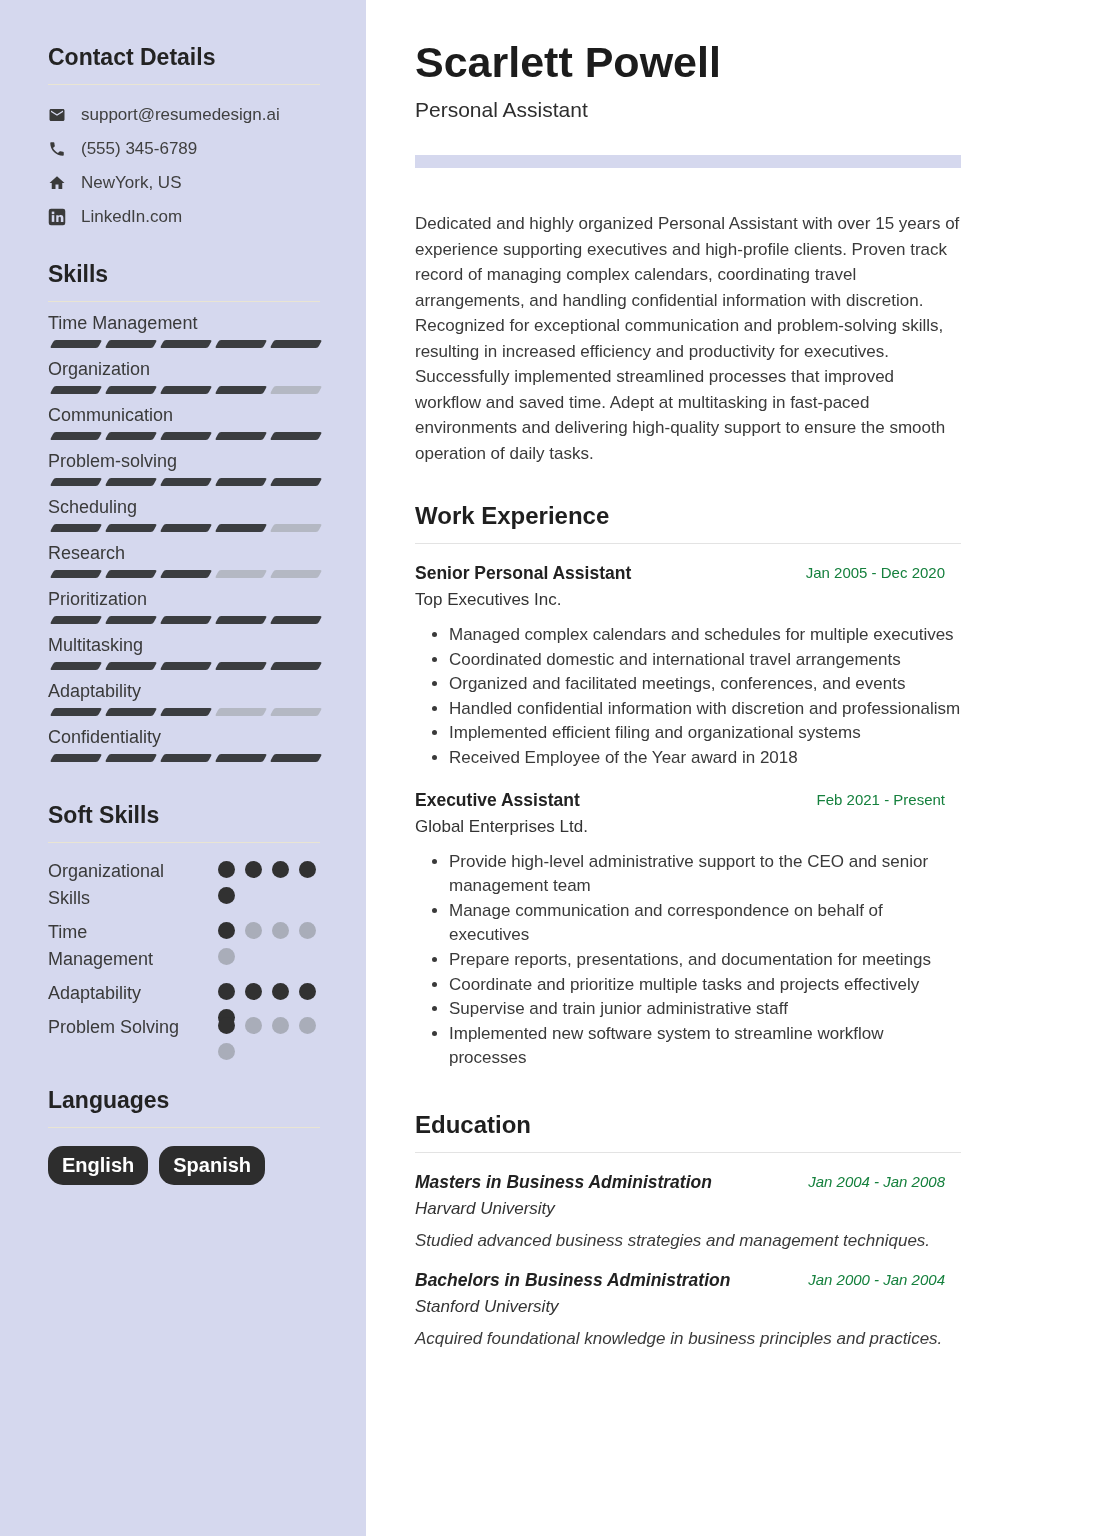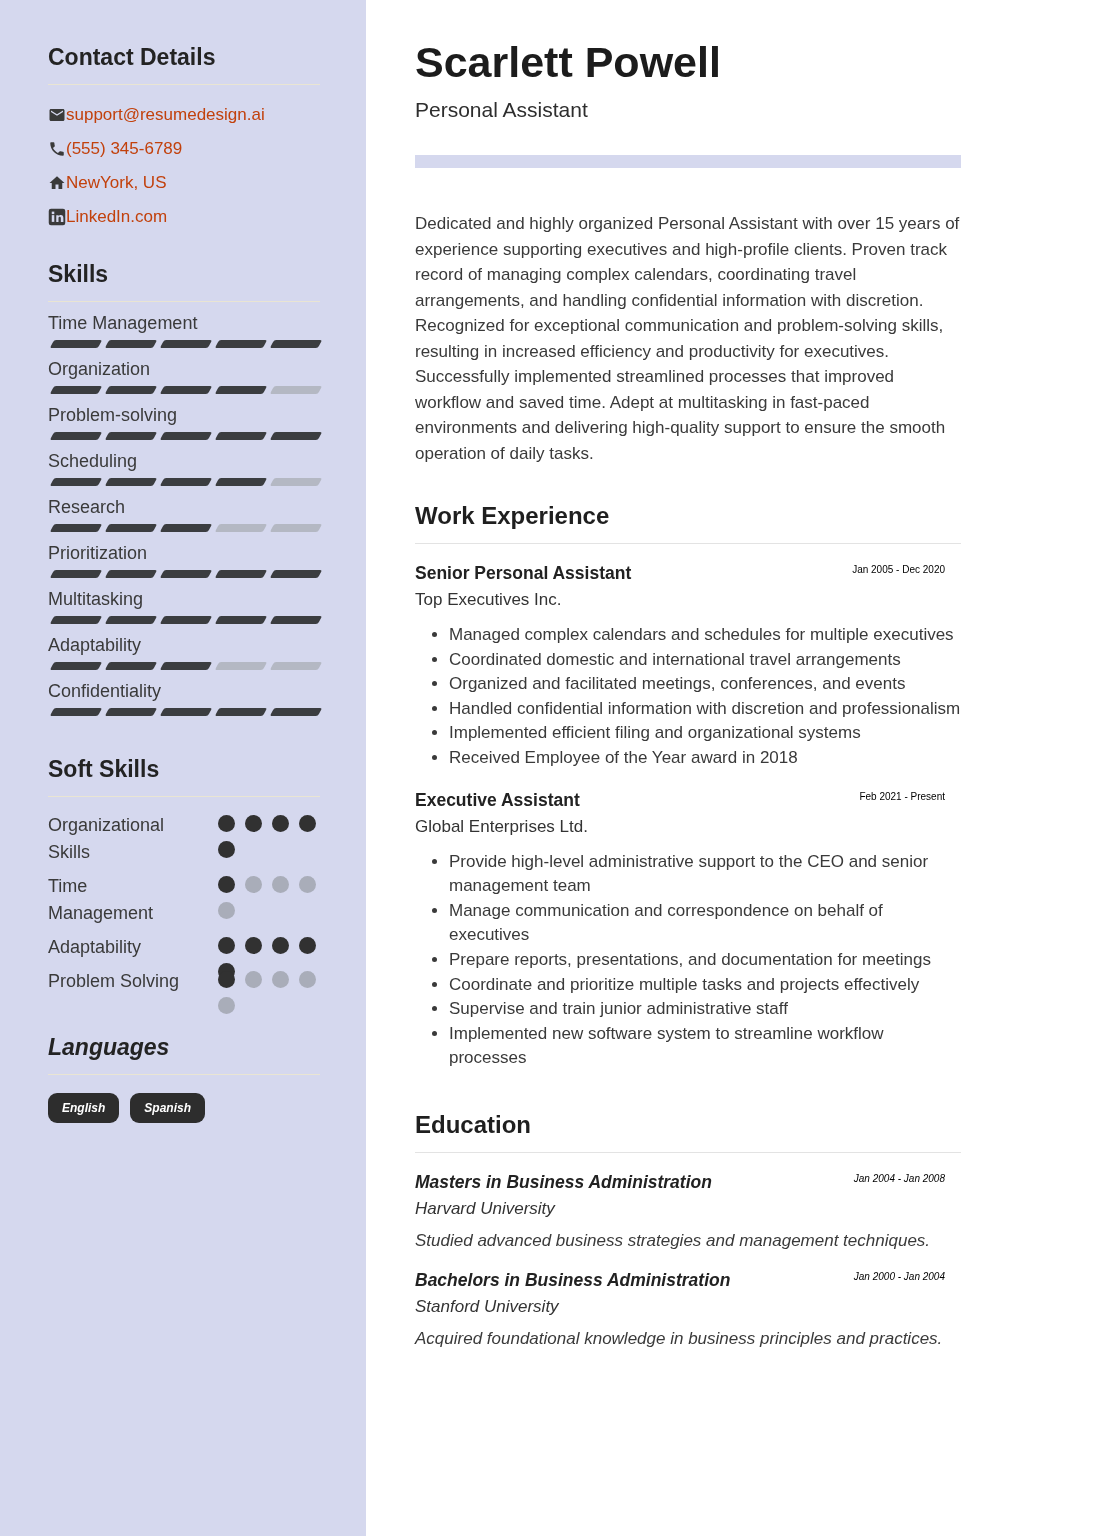--- a/index.html
+++ b/index.html
@@ -9,51 +9,51 @@
     display:flex; background:#ffffff;
     font-family:"Liberation Sans", sans-serif; color:#333;
   }
   
   .sidebar { flex:0 0 366px; width:366px; background:#d5d8ee; padding:44px 46px 40px 48px; }
   .side-title {
     font-size:23px; font-weight:bold; color:#232323;
     padding-bottom:13px; border-bottom:1px solid #e9e5d3;
   }
   .contact-list { list-style:none; margin-top:20px; }
-  .contact-item { display:flex; align-items:center; margin-bottom:14px; font-size:17px; color:#c2410c; }
+  .contact-item { display:flex; align-items:center; gap:15px; margin-bottom:14px; font-size:17px; color:#404040; }
   .c-icon { width:18px; height:18px; flex:0 0 18px; display:inline-flex; }
   .c-icon svg { width:18px; height:18px; fill:#3a3a3a; }
   .skills-section { margin-top:34px; }
   .skill-item { margin-top:11px; }
   .skill-name { font-size:18px; color:#3a3a3a; margin-bottom:6px; }
   .skill-bar { display:flex; gap:7px; padding-left:4px; }
   .seg { width:48px; height:8px; background:#b4b8c3; transform:skewX(-28deg); border-radius:2px; }
   .seg.filled { background:#3b3d40; }
   .soft-section { margin-top:40px; padding-bottom:24px; }
   .soft-list { margin-top:15px; }
   .soft-row { position:relative; margin-bottom:7px; min-height:27px; }
   .soft-label { width:160px; font-size:18px; line-height:27px; color:#3a3a3a; white-space:pre-line; }
   .soft-dots { position:absolute; left:170px; top:3px; width:100px; display:flex; flex-wrap:wrap; column-gap:10px; row-gap:9px; }
   .dot { width:17px; height:17px; border-radius:50%; background:#a9adb9; }
   .dot.filled { background:#313131; }
-  .lang-section { margin-top:8px;font-style:italic; }
+  .lang-section { margin-top:15px; }
   .pill-row { margin-top:18px; display:flex; gap:11px; }
-  .pill { background:#2d2d2d; color:#ffffff; font-size:12px; font-weight:bold; padding:8px 14px; border-radius:9px; }
+  .pill { background:#2d2d2d; color:#ffffff; font-size:20px; font-weight:bold; padding:8px 14px; border-radius:15px; }
   
   .main { flex:1; padding:38px 48px 0 49px; }
   .name { font-size:43px; font-weight:bold; color:#1c1c1c; }
   .role { font-size:21px; color:#2e2e2e; margin-top:11px; }
   .accent-bar { height:13px; background:#d5d8ee; margin-top:33px; }
   .summary { margin-top:43px; font-size:17px; line-height:25.5px; color:#3a3a3a; }
   .main-section-title { font-size:24px; font-weight:bold; color:#1f1f1f; padding-bottom:13px; border-bottom:1px solid #e3e3e3; }
   .work-section { margin-top:36px; }
   .job { margin-top:19px; }
   .job-head, .edu-head { display:flex; justify-content:space-between; align-items:flex-start; }
   .job-title, .edu-degree { font-size:17.5px; font-weight:bold; color:#222222; }
-  .job-dates, .edu-dates { font-size:10px; color:#000000; padding-right:16px; white-space:nowrap; padding-top:1px; }
+  .job-dates, .edu-dates { font-size:15px; color:#15803d; padding-right:16px; white-space:nowrap; padding-top:1px; }
   .job-company, .edu-school { font-size:17px; color:#333333; margin-top:6px; }
   .job-bullets { margin-top:13px; padding-left:34px; list-style:disc; }
   .job-bullets li { font-size:17px; color:#3a3a3a; line-height:24.6px; }
   .edu-section { margin-top:40px; }
   .edu-entry { margin-top:19px;font-style:italic; }
   .edu-desc { margin-top:12px; font-size:17px; color:#3a3a3a; }
 </style>
 </head>
 <body>
 
@@ -122,20 +122,30 @@
     <div class="skill-name">Organization</div>
     <div class="skill-bar">
               <span class="seg filled"></span>
               <span class="seg filled"></span>
               <span class="seg filled"></span>
               <span class="seg filled"></span>
               <span class="seg"></span>
             </div>
   </div>
 
+  <div class="skill-item">
+    <div class="skill-name">Communication</div>
+    <div class="skill-bar">
+              <span class="seg filled"></span>
+              <span class="seg filled"></span>
+              <span class="seg filled"></span>
+              <span class="seg filled"></span>
+              <span class="seg filled"></span>
+            </div>
+  </div>
 
   <div class="skill-item">
     <div class="skill-name">Problem-solving</div>
     <div class="skill-bar">
               <span class="seg filled"></span>
               <span class="seg filled"></span>
               <span class="seg filled"></span>
               <span class="seg filled"></span>
               <span class="seg filled"></span>
             </div>

